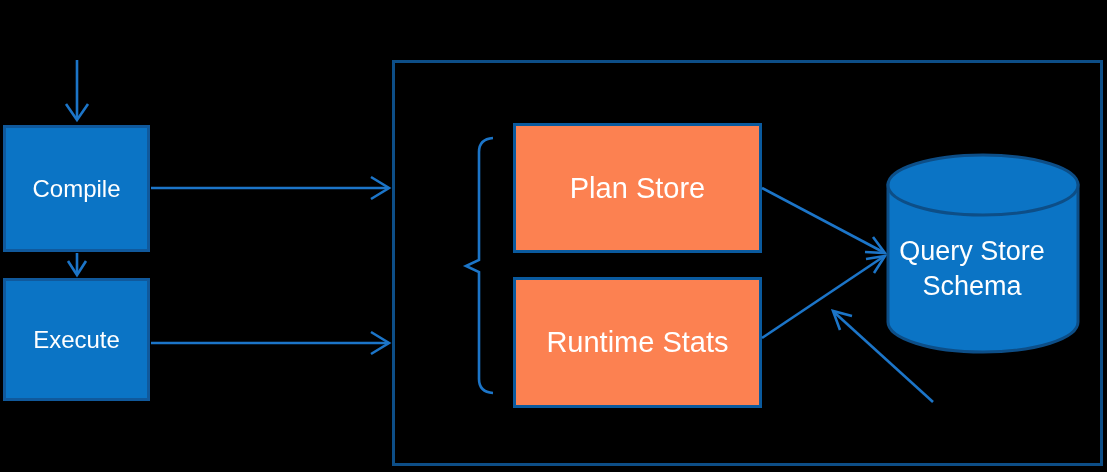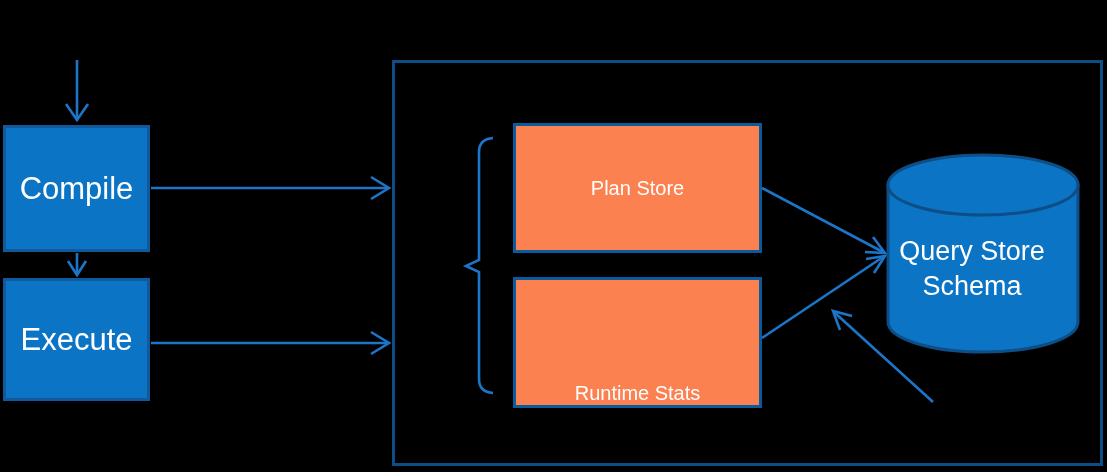--- a/index.html
+++ b/index.html
@@ -16,40 +16,40 @@
     overflow: hidden;
   }
   .abs { position: absolute; box-sizing: border-box; }
   .node-blue {
     background: #0B74C5;
     border: 3px solid #10599C;
     color: #FFFFFF;
     display: flex;
     align-items: center;
     justify-content: center;
-    font-size: 31px;
+    font-size: 24px;
   }
   .node-orange {
     background: #FC8151;
     border: 3px solid #0A5A9E;
     color: #FFFFFF;
     display: flex;
     align-items: center;
     justify-content: center;
-    font-size: 20px;
+    font-size: 29px;
   }
   .container-rect {
     border: 3px solid #0D4E87;
     background: transparent;
   }
   #compile-box  { left: 3px;   top: 125px; width: 147px; height: 127px; }
   #execute-box  { left: 3px;   top: 278px; width: 147px; height: 123px; }
   #query-store-container { left: 392px; top: 60px; width: 711px; height: 406px; }
   #plan-store-box     { left: 513px; top: 123px; width: 249px; height: 130px; }
-  #runtime-stats-box  { left: 513px; top: 277px; width: 249px; height: 131px; align-items: flex-end; }
+  #runtime-stats-box  { left: 513px; top: 277px; width: 249px; height: 131px; }
   #svg-layer { left: 0; top: 0; width: 1107px; height: 472px; pointer-events: none; }
   #cylinder-label {
     left: 888px; top: 234px; width: 168px;
     color: #FFFFFF; font-size: 27px; line-height: 35px;
     text-align: center;
   }
 </style>
 </head>
 <body>
 

